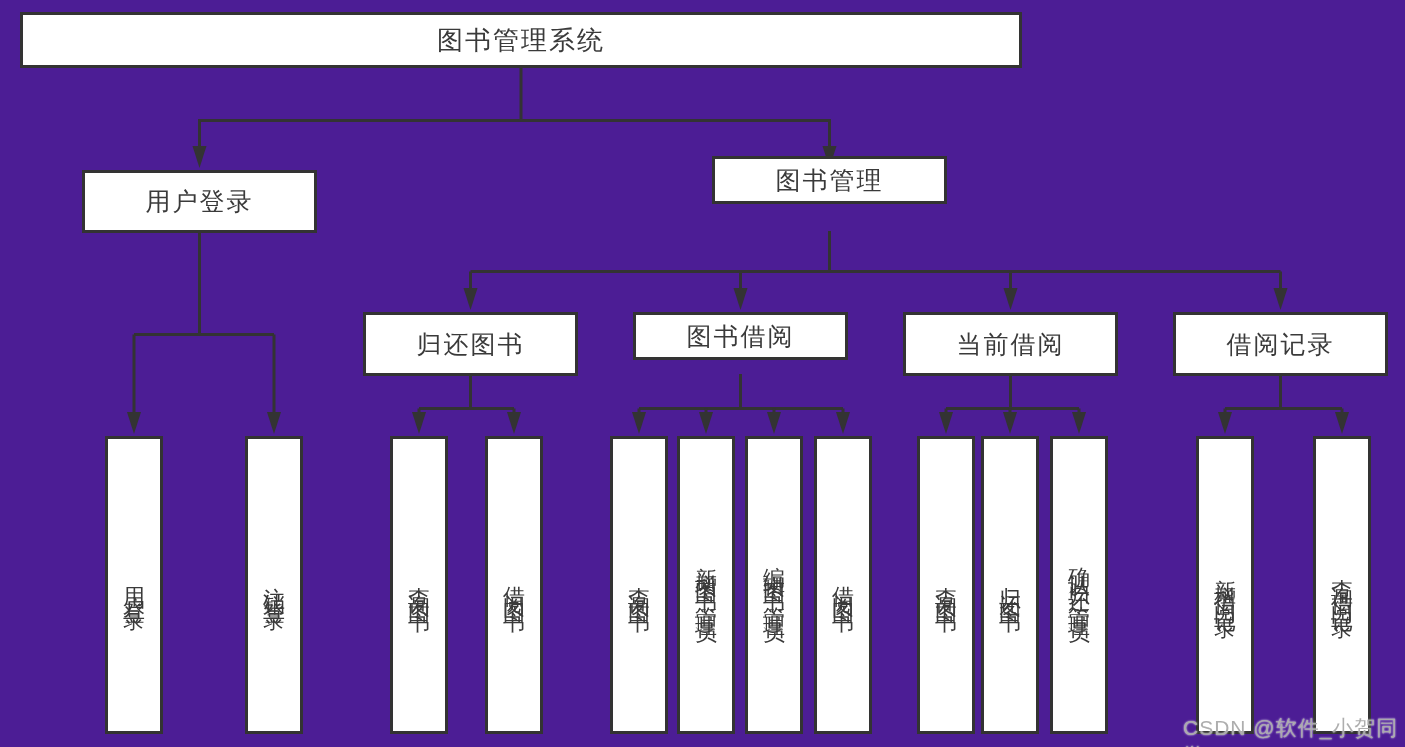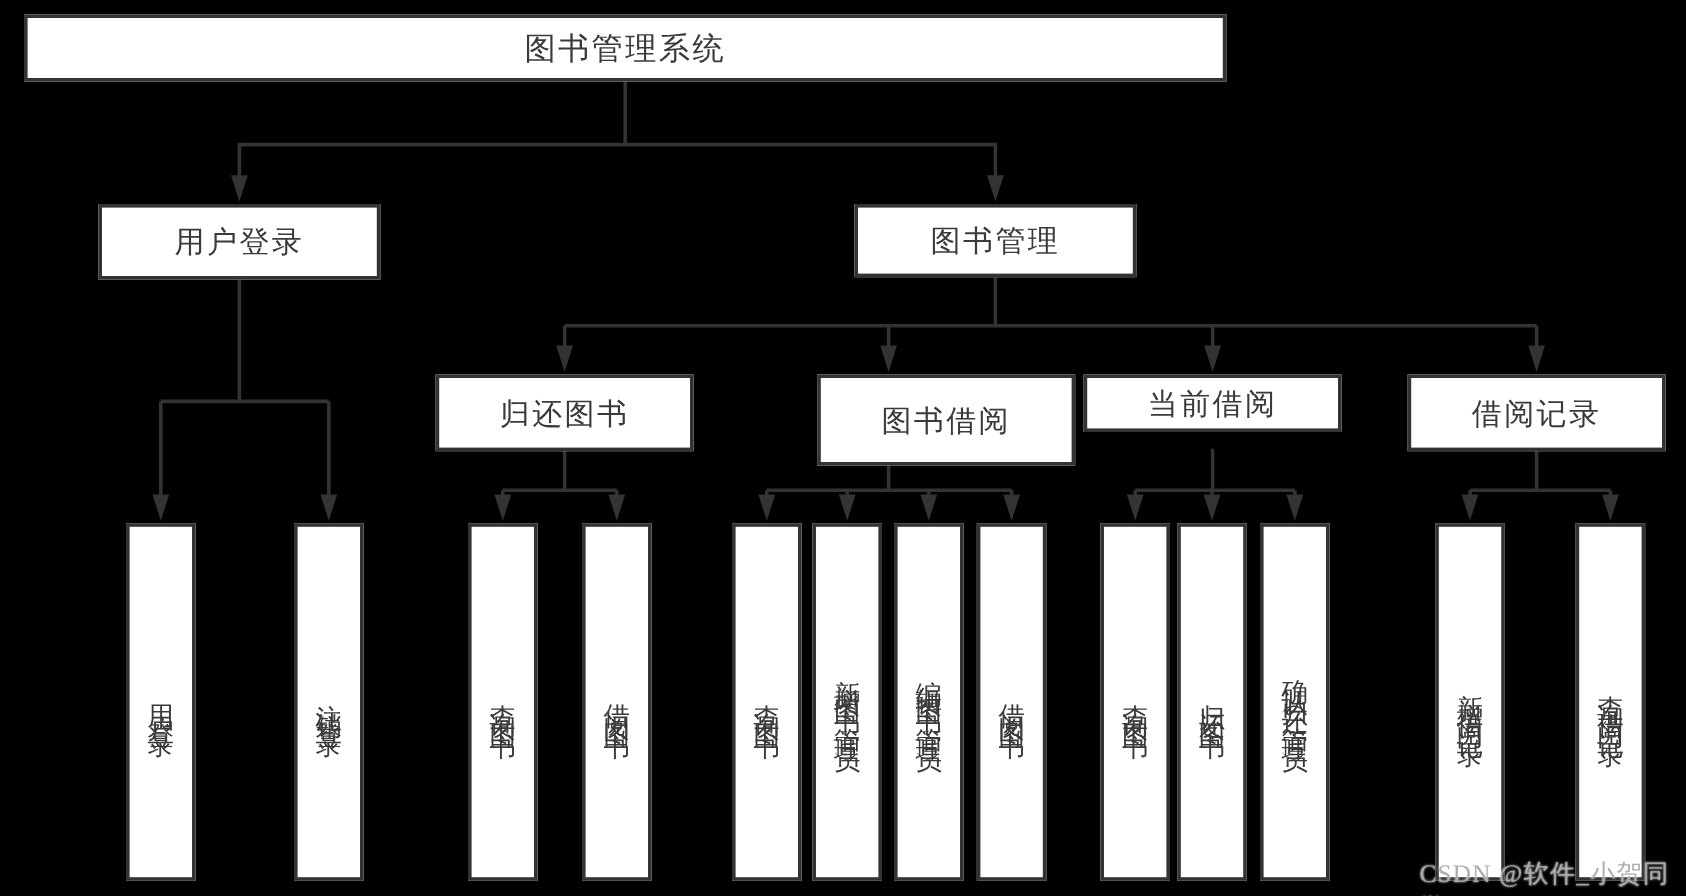--- a/index.html
+++ b/index.html
@@ -1,21 +1,21 @@
 <!DOCTYPE html>
 <html><head>
 <meta charset="utf-8">
 <style>
   html, body { margin: 0; padding: 0; background: #ffffff; }
   .canvas {
     position: relative;
     width: 1405px;
     height: 747px;
-    background: #000000;
-    font-family: Liberation Serif, serif;
+    background: #4c1d95;
+    font-family: Liberation Sans, sans-serif;
     overflow: hidden;
   }
   svg.wires { position: absolute; left: 0; top: 0; }
   svg.wires line { stroke: #333333; stroke-width: 3; }
   svg.wires polygon { fill: #333333; }
   .hbox {
     position: absolute;
     box-sizing: border-box;
     border: 3px solid #333333;
     background: #ffffff;
@@ -139,31 +139,31 @@
     </g>
   </svg>
 
   <div class="hbox root" style="left:20px; top:12px; width:1002px; height:56px;">
     <span>图书管理系统</span>
   </div>
 
   <div class="hbox" style="left:82px; top:170px; width:235px; height:63px;">
     <span>用户登录</span>
   </div>
-  <div class="hbox" style="left:712px; top:170px; width:235px; height:61px;">
+  <div class="hbox" style="left:712px; top:156px; width:235px; height:48px;">
     <span>图书管理</span>
   </div>
 
   <div class="hbox" style="left:363px; top:312px; width:215px; height:64px;">
     <span>归还图书</span>
   </div>
-  <div class="hbox" style="left:633px; top:312px; width:215px; height:76px;margin-left:48px;">
+  <div class="hbox" style="left:633px; top:312px; width:215px; height:48px;">
     <span>图书借阅</span>
   </div>
-  <div class="hbox" style="left:903px; top:312px; width:215px; height:48px;">
+  <div class="hbox" style="left:903px; top:312px; width:215px; height:64px;">
     <span>当前借阅</span>
   </div>
   <div class="hbox" style="left:1173px; top:312px; width:215px; height:64px;">
     <span>借阅记录</span>
   </div>
 
   <div class="vbox" style="left:105px; top:436px; width:58px; height:298px;">
     <span>用户登录</span>
   </div>
   <div class="vbox" style="left:245px; top:436px; width:58px; height:298px;">

